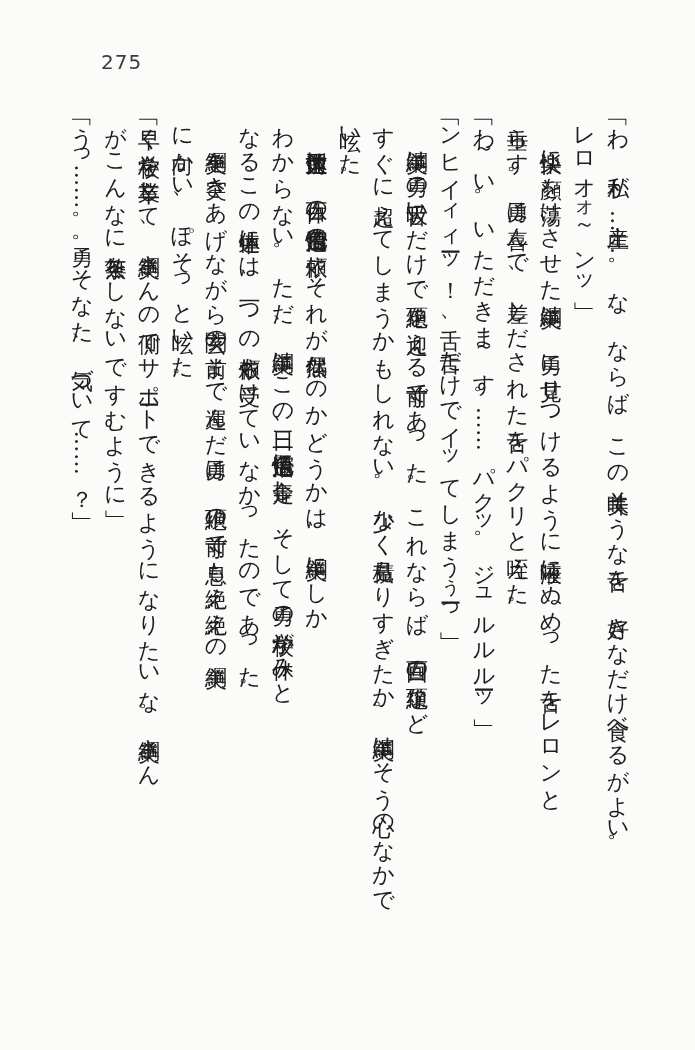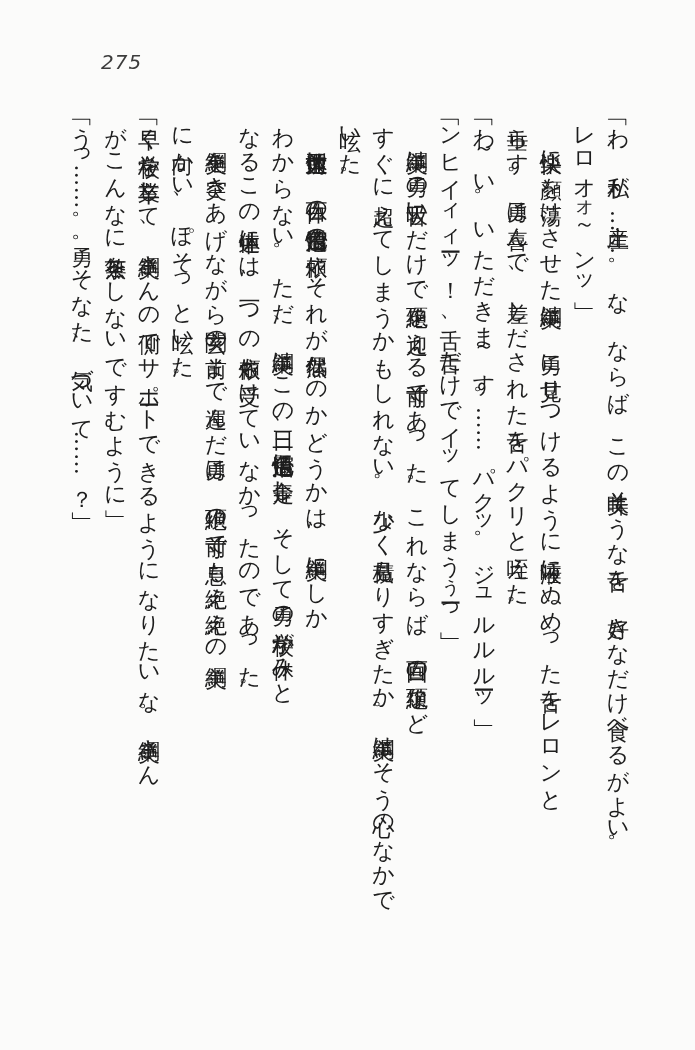--- a/index.html
+++ b/index.html
@@ -17,21 +17,20 @@
     position: relative;
     width: 695px;
     height: 1050px;
     background: #fbfbfa;
   }
   .page-number {
     position: absolute;
     top: 50px;
     left: 101px;
     font-family: "DejaVu Sans", "Liberation Sans", sans-serif;
-    font-style: italic;
     font-size: 20px;
     letter-spacing: 1px;
     color: #3c3c3c;
   }
   .vtext {
     position: absolute;
     top: 112px;
     right: 60px;
     height: 882px;
     writing-mode: vertical-rl;

